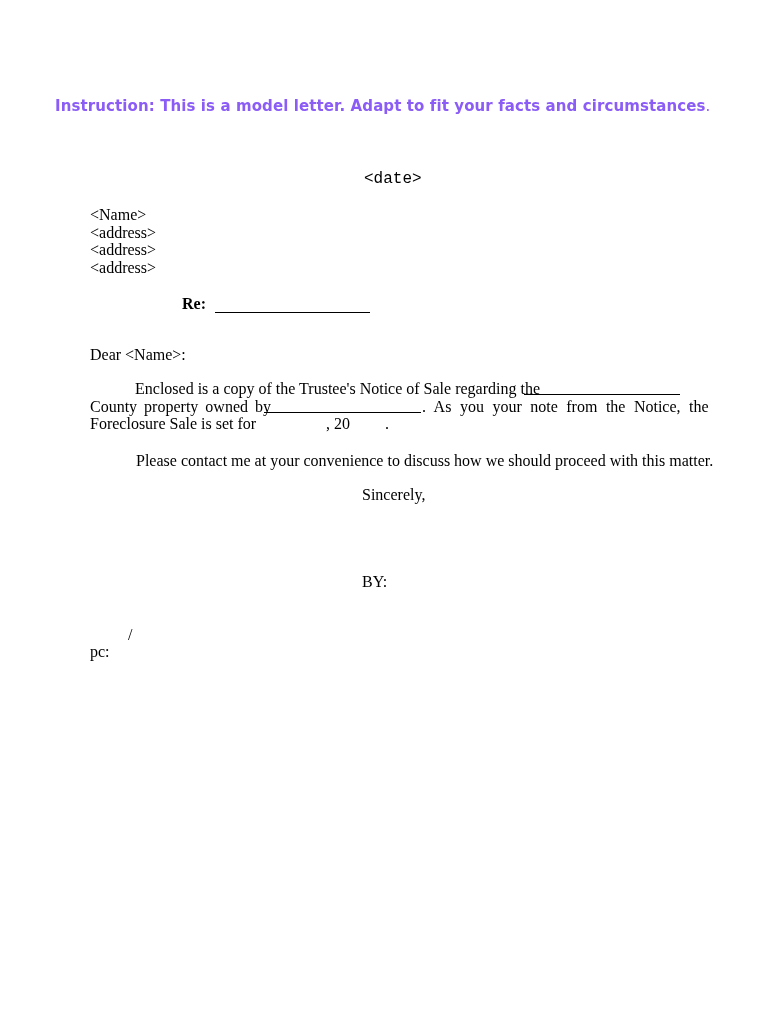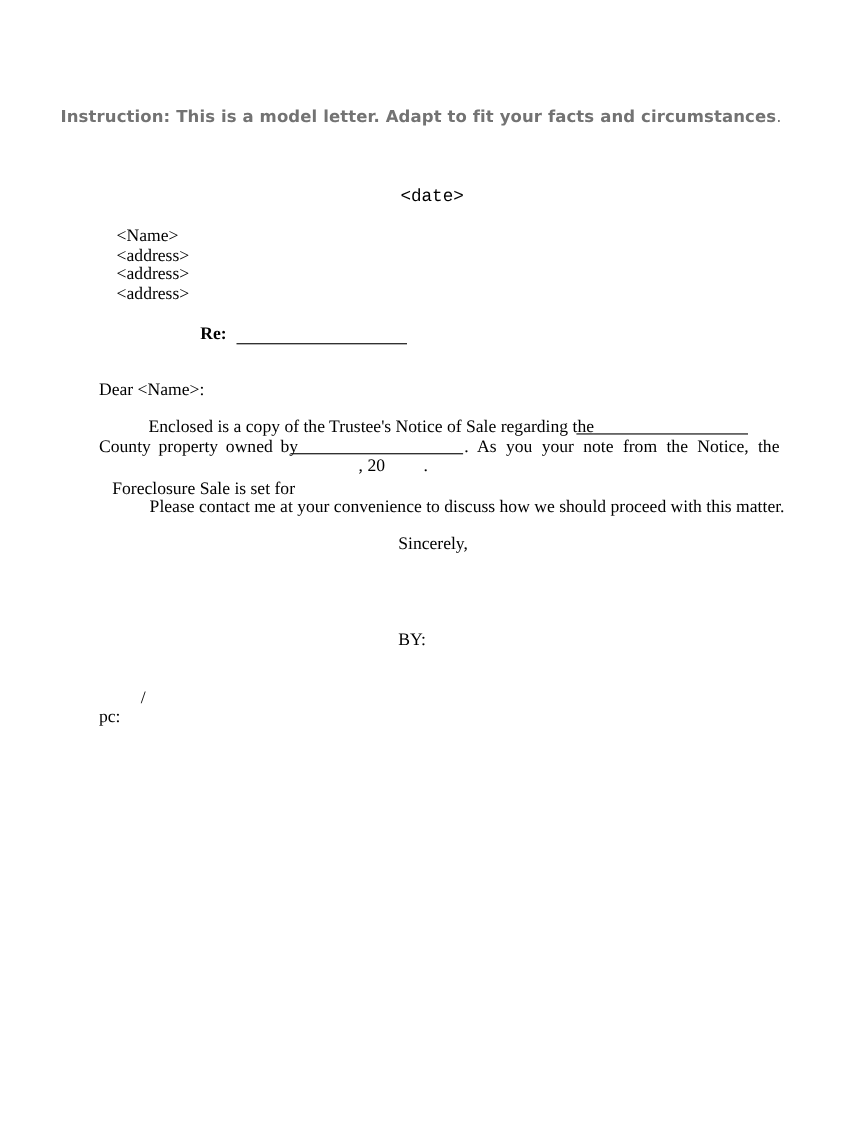--- a/index.html
+++ b/index.html
@@ -16,29 +16,29 @@
       color: #000000;
     }
     .abs { position: absolute; white-space: nowrap; }
 
     .instruction {
       left: 55px;
       top: 97px;
       font-family: "DejaVu Sans", sans-serif;
       font-weight: bold;
       font-size: 15px;
-      color: #737373;
+      color: #8b5cf6;
       letter-spacing: 0.1px;
     }
     .instruction .dot { font-weight: normal; }
 
     .body-text { font-size: 16px; line-height: 17.6px; }
 
     .date { left: 364px; top: 171px; font-family: Liberation Mono, monospace; }
-    .addr { left: 90px; top: 206px; margin-left: 16px; }
+    .addr { left: 90px; top: 206px; }
     .addr div { height: 17.6px; }
 
     .re { left: 182px; top: 295px; font-weight: bold; }
     .re-line {
       position: absolute;
       left: 215px; top: 312px;
       width: 155px; height: 0;
       border-top: 1.3px solid #000;
     }
 
@@ -59,21 +59,21 @@
       display: inline-block;
       border-bottom: 1.3px solid #000;
       height: 14px;
       vertical-align: baseline;
     }
     .l1 .t { position: absolute; left: 45px; top: 0; }
     .l1 .b { position: absolute; left: 434px; top: 0; width: 156px; }
     .l2 .t1 { position: absolute; left: 0; top: 0; word-spacing: 3px; text-align: right; }
     .l2 .b { position: absolute; left: 174px; top: 0; width: 157px; }
     .l2 .t2 { position: absolute; left: 332px; top: 0; word-spacing: 4.5px; }
-    .l3 .t1 { position: absolute; left: 12px; top: 0; margin-top: 21px; }
+    .l3 .t1 { position: absolute; left: 0; top: 0; }
     .l3 .t2 { position: absolute; left: 236px; top: 0; }
     .l3 .t3 { position: absolute; left: 295px; top: 0; }
 
     .para2 { left: 136px; top: 452px; }
     .closing { left: 362px; top: 486px; }
     .by { left: 362px; top: 573px; }
     .slash { left: 128px; top: 626px; }
     .pc { left: 90px; top: 643px; text-align: center; }
   </style>
 </head>

